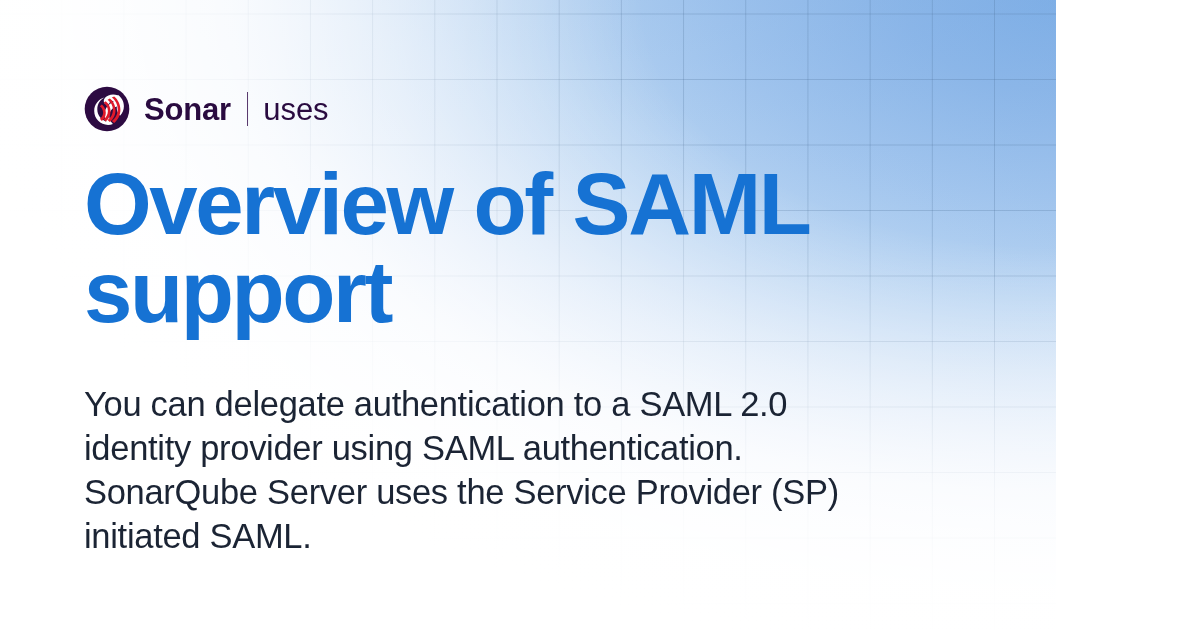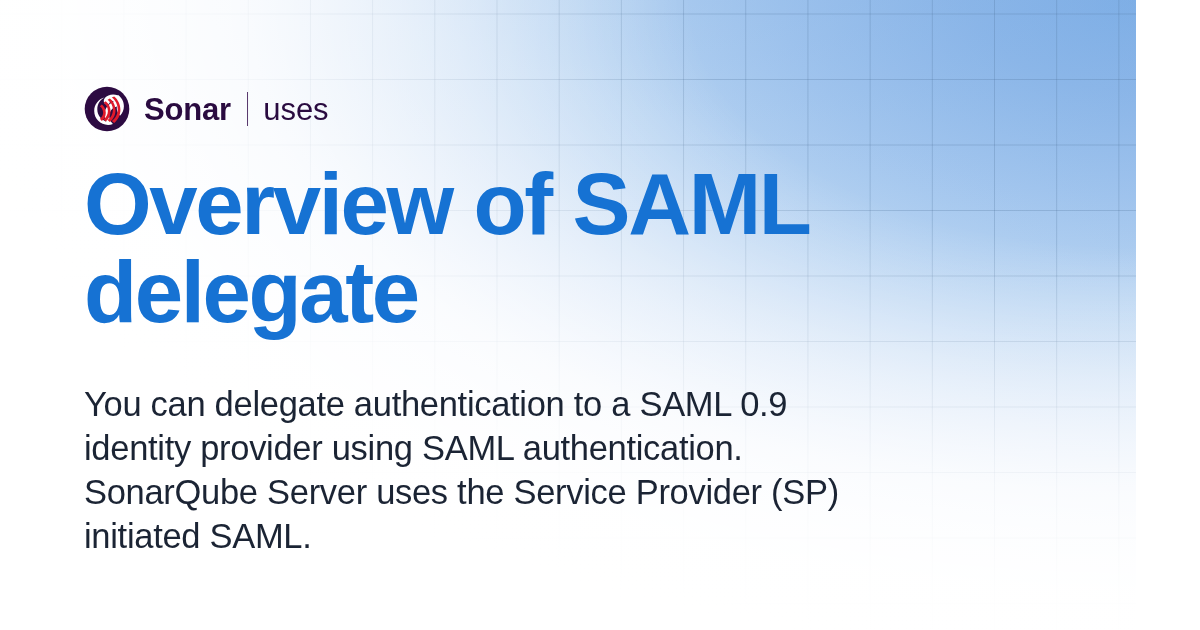--- a/index.html
+++ b/index.html
@@ -6,21 +6,21 @@
 
   html, body {
     width:1200px; height:630px;
     background:#ffffff;
     font-family:"Liberation Sans", sans-serif;
     overflow:hidden;
   }
 
   #card {
     position:relative;
-    width:1136px;
+    width:1056px;
     height:630px;
     overflow:hidden;
     background:#5eead4;
   }
 
   
   .bg-base {
     position:absolute; inset:0;
     background:
       radial-gradient(120% 120% at 100% 0%,
@@ -170,18 +170,18 @@
         <path d="M23.6 13.8c3.2 2.2 5.3 5.9 5.3 10.1 0 4.2-2.1 7.9-5.3 10.1l2.2 1.9c3.4-2.6 5.7-6.9 5.7-11.7 0-4.8-2.3-9.1-5.7-11.7l-2.2 1.3z" fill="#e01a2b"></path>
         <path d="M19.6 16.8c2.6 1.8 4.3 4.8 4.3 8.2 0 3.4-1.7 6.4-4.3 8.2l2.1 2.2c3-2.3 4.9-5.9 4.9-10.1 0-4.2-1.9-7.8-4.9-10.1l-2.1 1.6z" fill="#e01a2b"></path>
         <path d="M15.9 20.2c1.9 1.4 3.2 3.7 3.2 6.3 0 2.6-1.3 4.9-3.2 6.3l1.9 2.3c2.4-1.9 4-4.9 4-8.3 0-3.4-1.6-6.4-4-8.3l-1.9 1.7z" fill="#e01a2b"></path>
       </svg>
 
       <span class="logo-word">Sonar</span>
       <span class="logo-sep"></span>
       <span class="logo-sub">uses</span>
     </div>
 
-    <h1 class="headline">Overview of SAML delegate</h1>
+    <h1 class="headline">Overview of SAML support</h1>
 
-    <p class="body-copy">You can delegate authentication to a SAML 0.9 identity provider using SAML authentication. SonarQube Server uses the Service Provider (SP) initiated SAML.</p>
+    <p class="body-copy">You can delegate authentication to a SAML 2.0 identity provider using SAML authentication. SonarQube Server uses the Service Provider (SP) initiated SAML.</p>
 
   </div>
 </div>
 
 </body></html>

